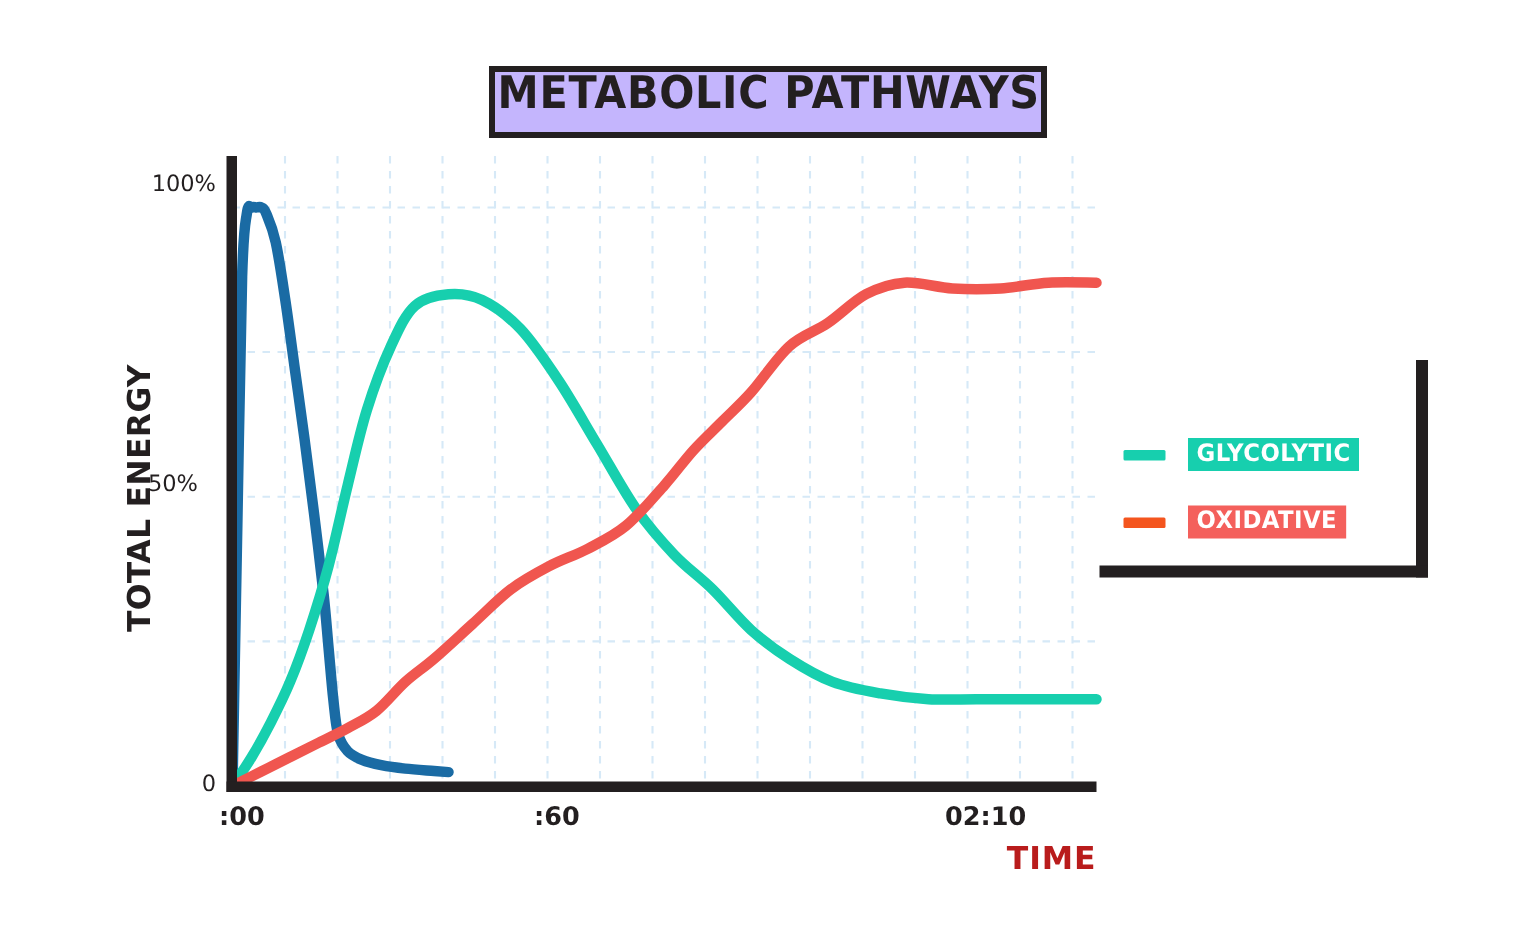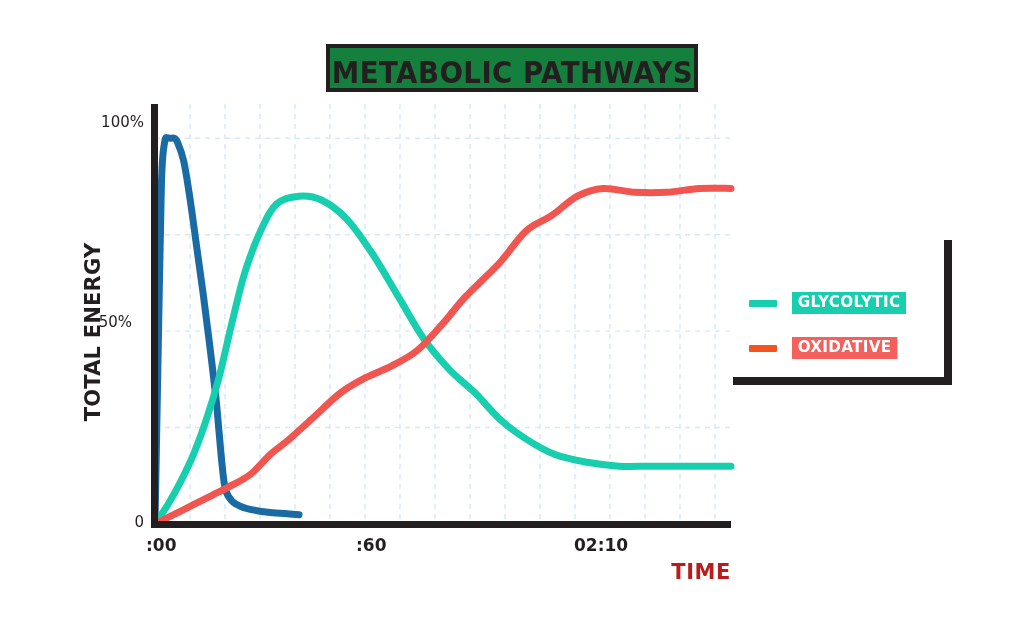--- a/index.html
+++ b/index.html
@@ -24,24 +24,24 @@
   }
 
   
   #chart-title-box {
     position: absolute;
     left: 326px;
     top: 44px;
     width: 372px;
     height: 48px;
     border: 4px solid #231f20;
-    background: #15803d;
+    background: #c4b5fd;
     box-sizing: border-box;
     display: flex;
-    align-items: flex-end;
+    align-items: flex-start;
     justify-content: center;
   }
   #chart-title-text {
     font-family: "DejaVu Sans", "Liberation Sans", sans-serif;
     font-size: 30px;
     font-weight: 700;
     letter-spacing: 0.5px;
     color: #231f20;
     line-height: 1;
     transform: scaleX(0.92);
@@ -73,21 +73,21 @@
   .xtick-label {
     position: absolute;
     font-size: 17px;
     color: #231f20;
     font-family: "DejaVu Sans", "Liberation Sans", sans-serif;
     white-space: nowrap;
     font-weight: bold;
   }
   #xtick-0   { left: 146px; top: 535px; }
   #xtick-60  { left: 356px; top: 535px; }
-  #xtick-130 { left: 574px; top: 535px; }
+  #xtick-130 { left: 630px; top: 535px; }
 
   
   #y-axis-title {
     position: absolute;
     left: -7px;
     top: 320px;
     width: 200px;
     text-align: center;
     transform: rotate(-90deg);
     transform-origin: center center;

